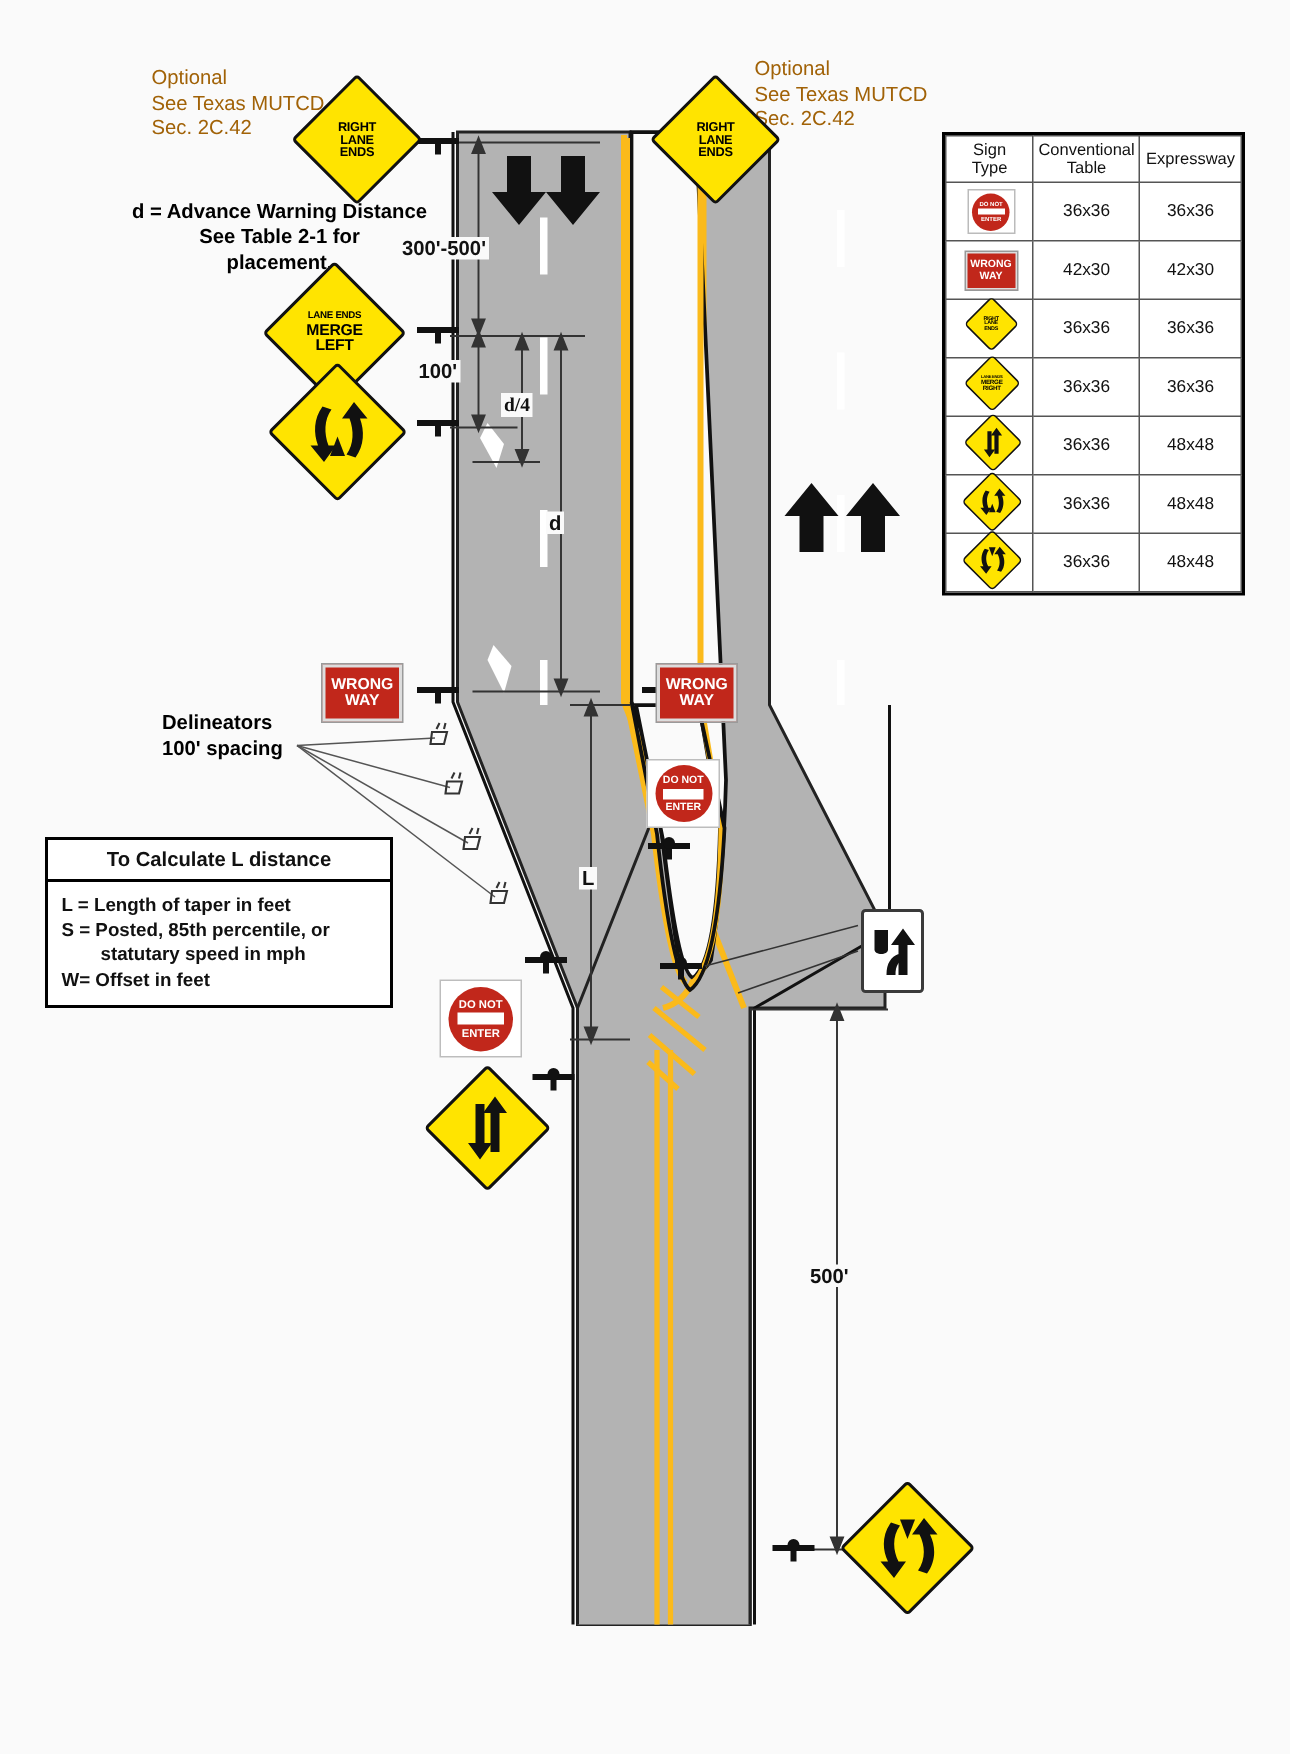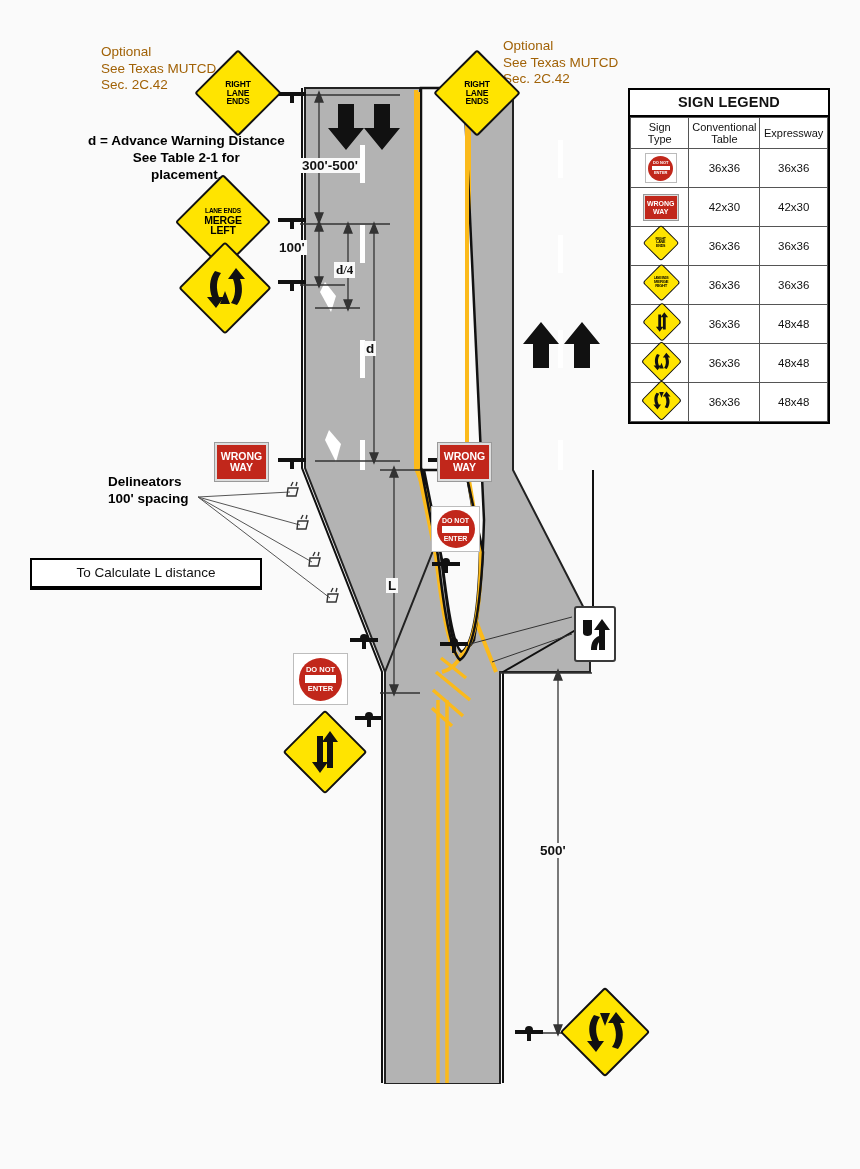--- a/index.html
+++ b/index.html
@@ -40,21 +40,21 @@
   #legend th,#legend td{border:1px solid #555;font-size:11px;text-align:center;
      vertical-align:middle;color:#111;padding:2px 1px;}
   #legend th{font-weight:normal;line-height:12px;padding:3px 2px;}
   #legend td.sz{width:63px;font-size:11.5px;}
   #legend td.ic{width:54px;height:36px;position:relative;padding:1px;}
   #legend .ic .holder{position:relative;width:44px;height:32px;margin:0 auto;}
 
   
   #calcbox{position:absolute;left:30px;top:558px;width:232px;border:2px solid #000;
      background:#fff;box-sizing:border-box;}
-  #calcbox .cb-title{text-align:center;font-weight:normal;font-size:13.5px;
+  #calcbox .cb-title{text-align:center;font-weight:bold;font-size:13.5px;
      padding:5px 0 6px;border-bottom:2px solid #000;}
   #calcbox .cb-body{padding:7px 9px 8px;font-weight:bold;font-size:13px;
      line-height:17.5px;border-bottom:2px solid #000;}
   #calcbox .cb-body2{padding:7px 9px 9px;font-weight:bold;font-size:12.5px;
      line-height:16.5px;}
   #calcbox sup{font-size:8.5px;vertical-align:super;}
   .indent{padding-left:26px;display:block;}
 
   
   .dimtxt{position:absolute;font-weight:bold;font-size:13.5px;color:#111;background:#fafafa;
@@ -250,21 +250,21 @@
 See Texas MUTCD
 Sec. 2C.42</div>
 
 <div class="abs note-bold" style="left:88px;top:132px;text-align:center;">d = Advance Warning Distance
     See Table 2-1 for
     placement.</div>
 
 <div class="abs note-bold" style="left:108px;top:473px;">Delineators
 100' spacing</div>
 
-<div class="dimtxt" style="left:300px;top:158px;">300'-500'</div>
+<div class="dimtxt" style="left:266px;top:158px;">300'-500'</div>
 <div class="dimtxt" style="left:277px;top:240px;">100'</div>
 <div class="dimtxt sm" style="left:334px;top:262px;font-family:Liberation Serif, serif;">d/4</div>
 <div class="dimtxt" style="left:364px;top:341px;">d</div>
 <div class="dimtxt" style="left:386px;top:578px;">L</div>
 <div class="dimtxt" style="left:538px;top:843px;">500'</div>
 
 <div class="diamond" style="left:207px;top:62px;width:62px;height:62px;">
   <div class="dsq"></div>
   <div class="dtxt" style="font-size:8.5px;">
     <span>RIGHT</span>
@@ -345,21 +345,20 @@
 <div class="keepright" style="left:574px;top:606px;width:38px;height:52px;">
   <svg viewBox="0 0 38 52" style="width:100%;height:100%;">
     <path fill="#111" d="M7,12 l9,0 l0,13 c0,4 -9,4 -9,0 Z"></path>
     <path fill="#111" d="M23,42 l0,-20 l-5,0 l8,-11 l8,11 l-5,0 l0,20 Z"></path>
     <path fill="#111" d="M23,28 c-5,2 -8,6 -8,14 l6,0 c0,-6 2,-9 5,-10 Z"></path>
   </svg>
 </div>
 
 <div id="legend">
   <table>
-    <caption>SIGN LEGEND</caption>
     <thead>
       <tr>
         <th>
           <div>Sign</div>
           <div>Type</div>
         </th>
         <th>
           <div>Conventional</div>
           <div>Table</div>
         </th>
@@ -480,13 +479,19 @@
         </td>
         <td class="sz">36x36</td>
         <td class="sz">48x48</td>
       </tr>
     </tbody>
   </table>
 </div>
 
 <div id="calcbox">
   <div class="cb-title">To Calculate L distance</div>
+  <div class="cb-body2">
+    <div>L = Length of taper in feet</div>
+    <div>S = Posted, 85th percentile, or</div>
+    <div class="indent">statutary speed in mph</div>
+    <div>W= Offset in feet</div>
+  </div>
 </div>
 
 </body></html>

